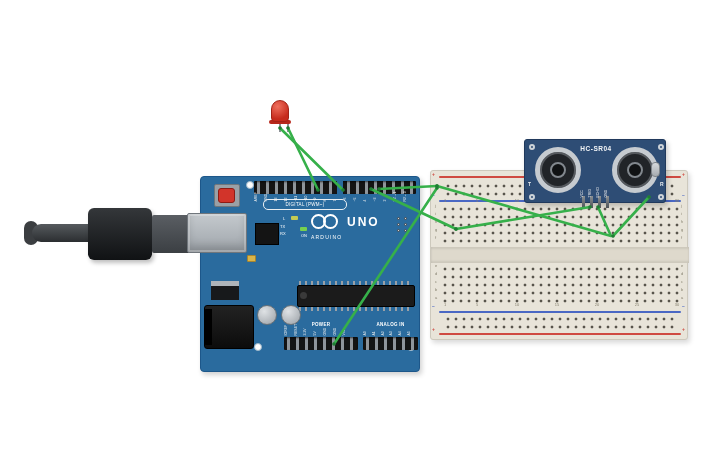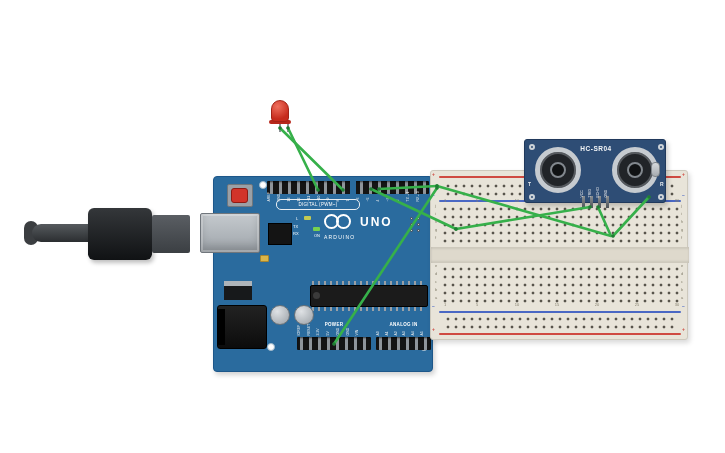--- a/index.html
+++ b/index.html
@@ -7,21 +7,21 @@
   #canvas { position:relative; width:725px; height:453px; background:#fff; overflow:hidden; }
   .abs { position:absolute; }
 
   
   .usb-cap  { left:24px; top:221px; width:14px; height:24px; background:#3b3e41; border-radius:7px; }
   .usb-cord { left:32px; top:224px; width:60px; height:18px; background:linear-gradient(180deg,#565a5e,#2b2e31); border-radius:9px 2px 2px 9px; }
   .usb-body { left:88px; top:208px; width:64px; height:52px; background:linear-gradient(180deg,#34373a,#101214); border-radius:6px; box-shadow:2px 3px 4px rgba(0,0,0,.25); }
   .usb-neck { left:152px; top:215px; width:38px; height:38px; background:linear-gradient(180deg,#5a5e63,#3b3f43); border-radius:2px; }
 
   
-  .arduino { left:213px; top:176px; width:220px; height:196px; background:#2a6b9e; border:1px solid #1d578a; border-radius:4px; box-shadow:2px 3px 5px rgba(0,0,0,.18); }
+  .arduino { left:200px; top:176px; width:220px; height:196px; background:#2a6b9e; border:1px solid #1d578a; border-radius:4px; box-shadow:2px 3px 5px rgba(0,0,0,.18); }
   .pinheader { background-color:#141414; background-image:repeating-linear-gradient(90deg, transparent 0 3px, #8f959b 3px 6px, transparent 6px 9px); border-radius:1px; box-shadow:inset 0 1px 2px rgba(0,0,0,.6); }
   .digital-h { left:53px; top:4px; width:162px; height:13px; }
   .header-gap { left:136px; top:4px; width:6px; height:13px; background:#2a6b9e; }
   .power-h  { left:83px; top:160px; width:74px; height:13px; }
   .analog-h { left:162px; top:160px; width:55px; height:13px; }
   .label-box { left:62px; top:22px; width:84px; height:11px; border:1px solid #e8eef2; border-radius:5px; color:#fff; font-size:4.5px; line-height:9px; text-align:center; letter-spacing:.3px; }
   .hdr-txt { color:#fff; font-size:4.5px; font-weight:bold; text-align:center; letter-spacing:.3px; }
   .reset-base { left:13px; top:7px; width:26px; height:23px; background:#9aa0a6; border:1px solid #70767c; border-radius:2px; }
   .reset-btn { left:17px; top:11px; width:17px; height:15px; background:#d2342a; border:1px solid #8e1b14; border-radius:3px; }
   .usb-socket { left:-14px; top:36px; width:60px; height:40px; background:linear-gradient(180deg,#c4c9cd,#9fa5ab); border:1px solid #70767c; border-radius:2px; box-shadow:inset 0 0 0 2px rgba(255,255,255,.25), inset 0 -6px 8px rgba(0,0,0,.18); }

